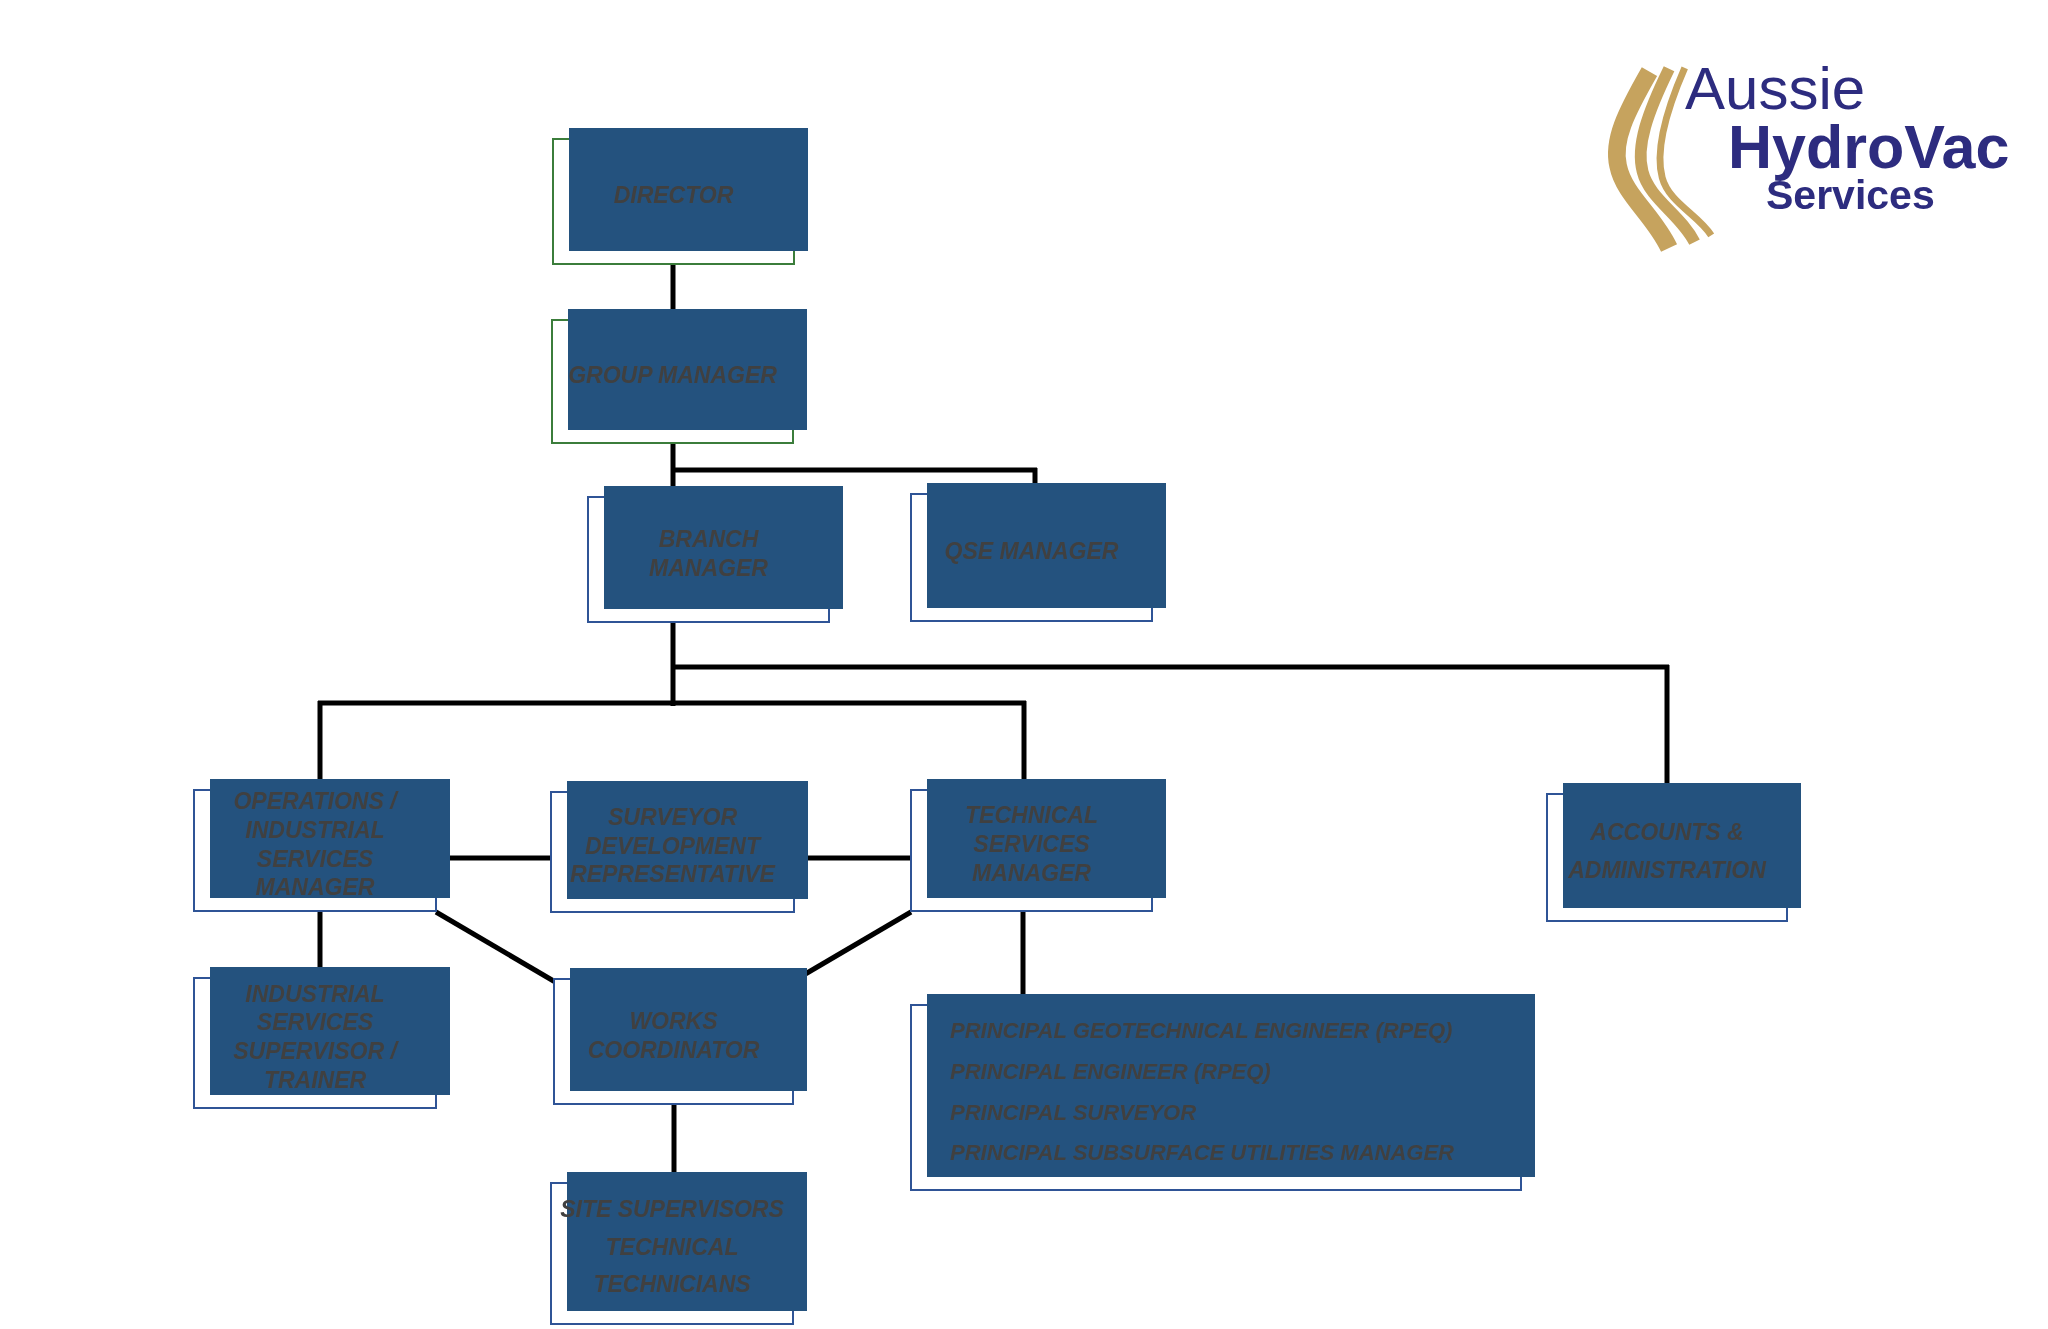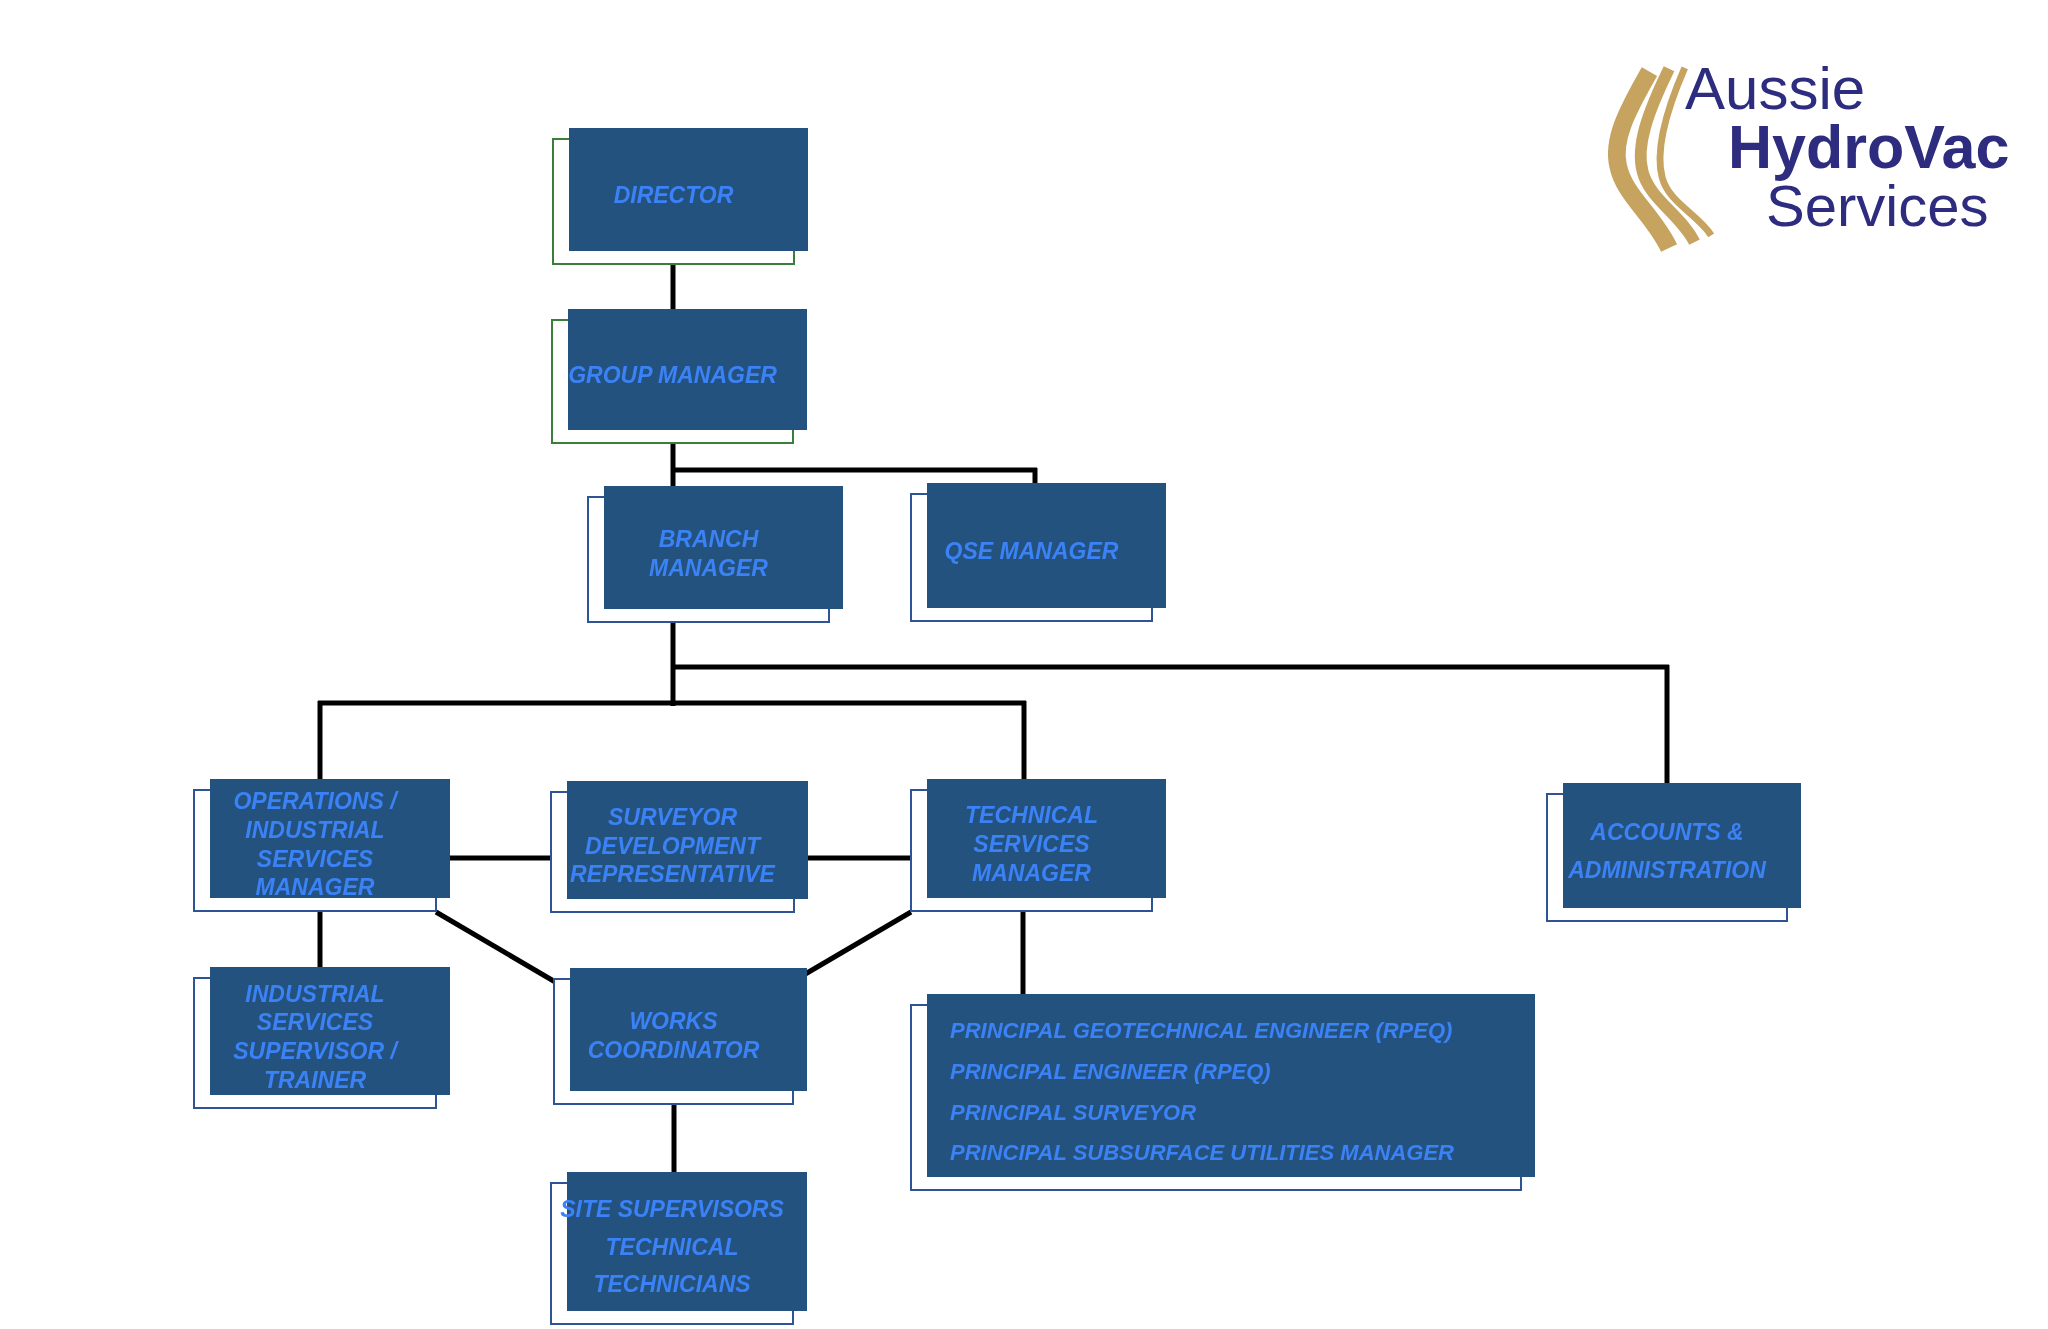--- a/index.html
+++ b/index.html
@@ -12,21 +12,21 @@
   }
   html,body{margin:0;padding:0;background:#ffffff;}
   .canvas{
     position:relative;width:2048px;height:1329px;background:#ffffff;
     font-family:"Liberation Sans",sans-serif;overflow:hidden;
   }
   .connectors{position:absolute;left:0;top:0;width:2048px;height:1329px;}
   .node{
     position:absolute;background:#ffffff;border:2px solid var(--border-blue);
     display:flex;flex-direction:column;align-items:center;justify-content:center;
-    text-align:center;color:#3b82f6;font-weight:bold;font-style:italic;
+    text-align:center;color:#404040;font-weight:bold;font-style:italic;
     font-size:23px;line-height:1.25;isolation:isolate;box-sizing:border-box;
     padding:0 8px 12px 8px;
   }
   .node::before{
     content:"";position:absolute;z-index:-1;
     top:-12px;left:15px;right:-15px;bottom:12px;
     background:var(--shadow);
   }
   .node.green{border-color:var(--border-green);}
   .node.wide-gap{line-height:1.65;}
@@ -35,21 +35,21 @@
     padding-left:38px;padding-right:12px;padding-bottom:10px;
     font-size:22px;line-height:1.85;
   }
   .node span{display:block;}
   
   .logo{position:absolute;left:1597px;top:52px;width:440px;height:200px;}
   .logo-swoosh{position:absolute;left:0;top:4px;width:150px;height:196px;}
   .logo-word{position:absolute;color:var(--logo-navy);font-style:normal;white-space:nowrap;}
   .logo-aussie{left:88px;top:2px;font-size:60px;font-weight:normal;}
   .logo-hydrovac{left:131px;top:60px;font-size:61px;font-weight:bold;}
-  .logo-services{left:169px;top:120px;font-size:58px;font-weight:normal;}
+  .logo-services{left:169px;top:120px;font-size:41px;font-weight:bold;}
 </style>
 </head>
 <body>
 
 <div class="canvas">
 
   <svg class="connectors" viewBox="0 0 2048 1329" xmlns="http://www.w3.org/2000/svg">
     <g stroke="#000000" stroke-width="5" fill="none">
       <line x1="673" y1="263" x2="673" y2="323"></line>
       <line x1="673" y1="442" x2="673" y2="500"></line>

